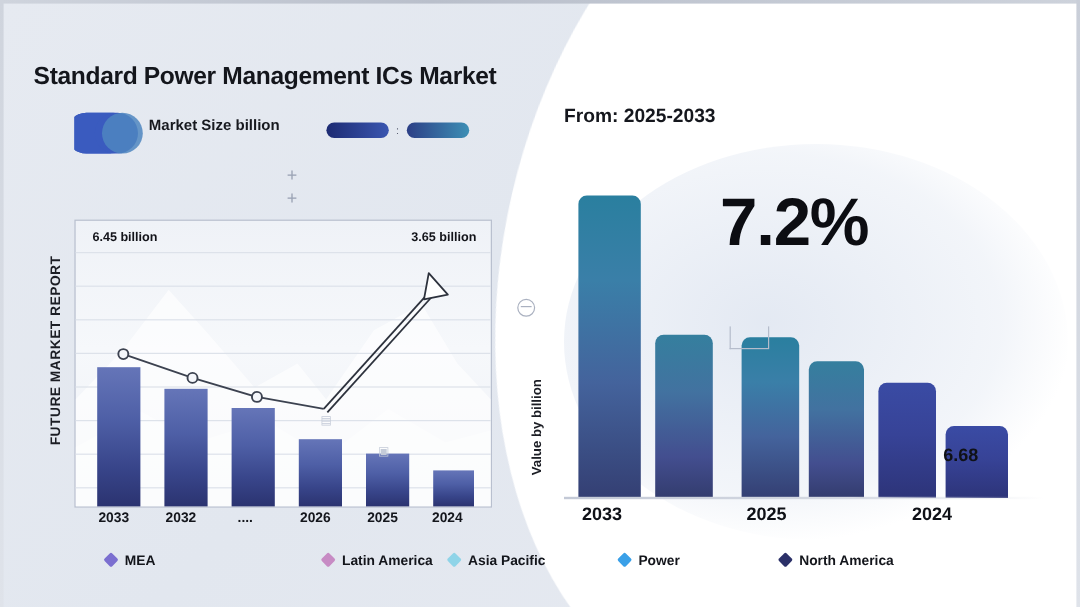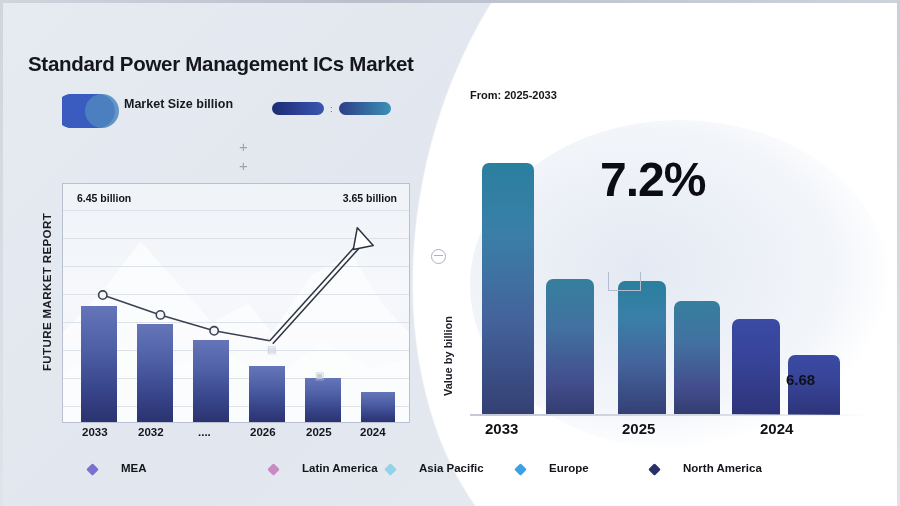--- a/index.html
+++ b/index.html
@@ -105,25 +105,25 @@
     font-size:11px;font-weight:bold;color:#1b1d24;
   }
 
   
   .title-right{
     position:absolute;left:470px;top:55px;width:420px;
     font-size:20px;font-weight:bold;color:#14161c;letter-spacing:-.3px;
   }
   .sub-right{
     position:absolute;left:470px;top:89px;width:420px;
-    font-size:11px;font-weight:bold;color:#15171d;
+    font-size:16px;font-weight:bold;color:#15171d;
   }
   .cagr-num{
     position:absolute;left:600px;top:152px;width:260px;
-    font-size:48px;font-weight:bold;color:#0c0d12;letter-spacing:-1px;
+    font-size:56px;font-weight:bold;color:#0c0d12;letter-spacing:-1px;
   }
   .cagr-sub{
     position:absolute;left:600px;top:211px;width:260px;
     font-size:12px;font-weight:bold;color:#14161c;
   }
   .bracket{
     position:absolute;left:608px;top:272px;width:32px;height:18px;
     border-left:1px solid #b5bccb;border-bottom:1px solid #b5bccb;
   }
   .bracket2{
@@ -142,21 +142,21 @@
   .rxlabels span{position:absolute;font-size:15px;font-weight:bold;color:#0f1117;}
   .val-365{
     position:absolute;left:786px;top:371px;
     font-size:15px;font-weight:bold;color:#0f1117;
   }
 
   
   .legend{
     position:absolute;left:0;top:462px;width:900px;height:26px;
   }
-  .lg-item{position:absolute;display:flex;align-items:flex-end;gap:24px;}
+  .lg-item{position:absolute;display:flex;align-items:flex-start;gap:7px;}
   .lg-dot{width:9px;height:9px;transform:rotate(45deg);border-radius:1.5px;}
   .lg-txt{font-size:11.5px;font-weight:bold;color:#13151b;}
 </style>
 </head>
 <body>
 
 <div id="root">
 
   <div class="swoosh"></div>
   <div class="swoosh2"></div>
@@ -267,27 +267,27 @@
 
   <div class="legend" id="legend-row">
       <div class="lg-item" style="left: 88px;">
         <div class="lg-dot" style="background: rgb(123, 111, 208);"></div>
         <div class="lg-txt">MEA</div>
       </div>
       <div class="lg-item" style="left: 232px; padding-left: 37px;">
         <div class="lg-dot" style="background: rgb(199, 139, 196);"></div>
         <div class="lg-txt">Latin America</div>
       </div>
-      <div class="lg-item" style="left: 374px; margin-left: 12px;">
+      <div class="lg-item" style="left: 374px;">
         <div class="lg-dot" style="background: rgb(143, 212, 232);"></div>
         <div class="lg-txt">Asia Pacific</div>
       </div>
       <div class="lg-item" style="left: 516px;">
         <div class="lg-dot" style="background: rgb(58, 160, 232);"></div>
-        <div class="lg-txt">Europe</div>
+        <div class="lg-txt">Power</div>
       </div>
       <div class="lg-item" style="left: 650px;">
         <div class="lg-dot" style="background: rgb(43, 48, 104);"></div>
         <div class="lg-txt">North America</div>
       </div>
     </div>
 
 </div>
 
 </body></html>

